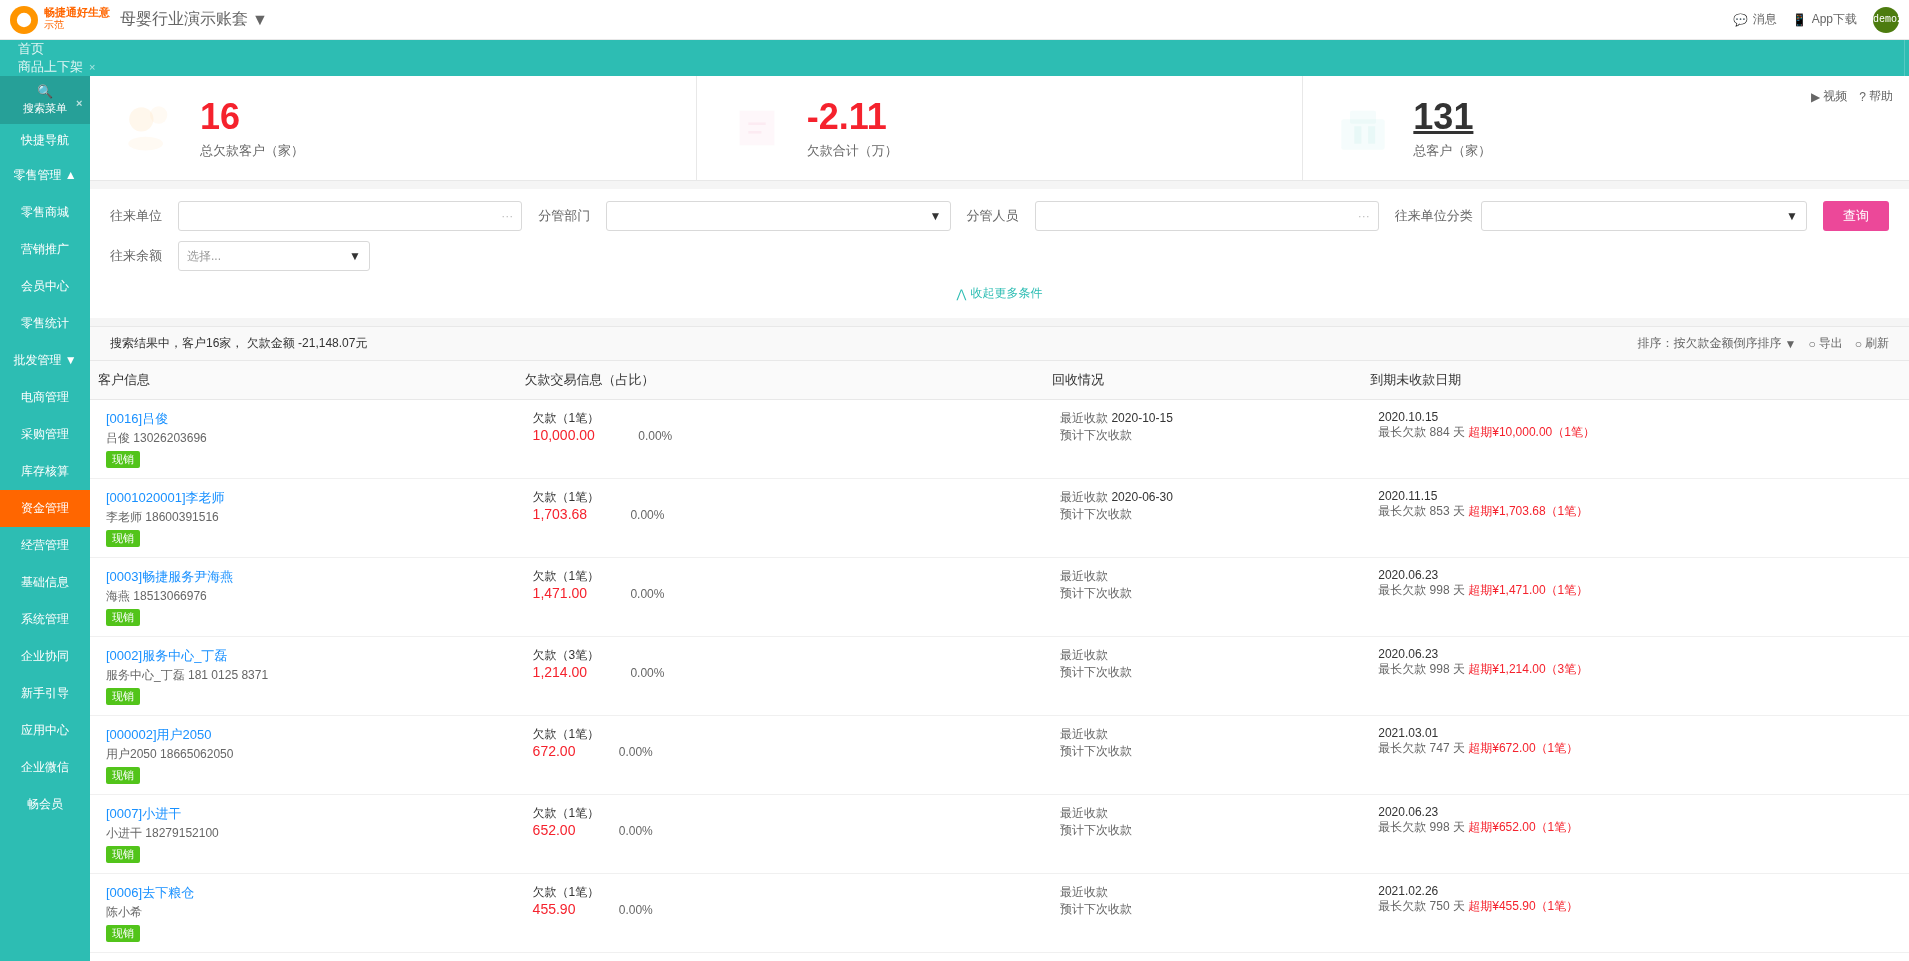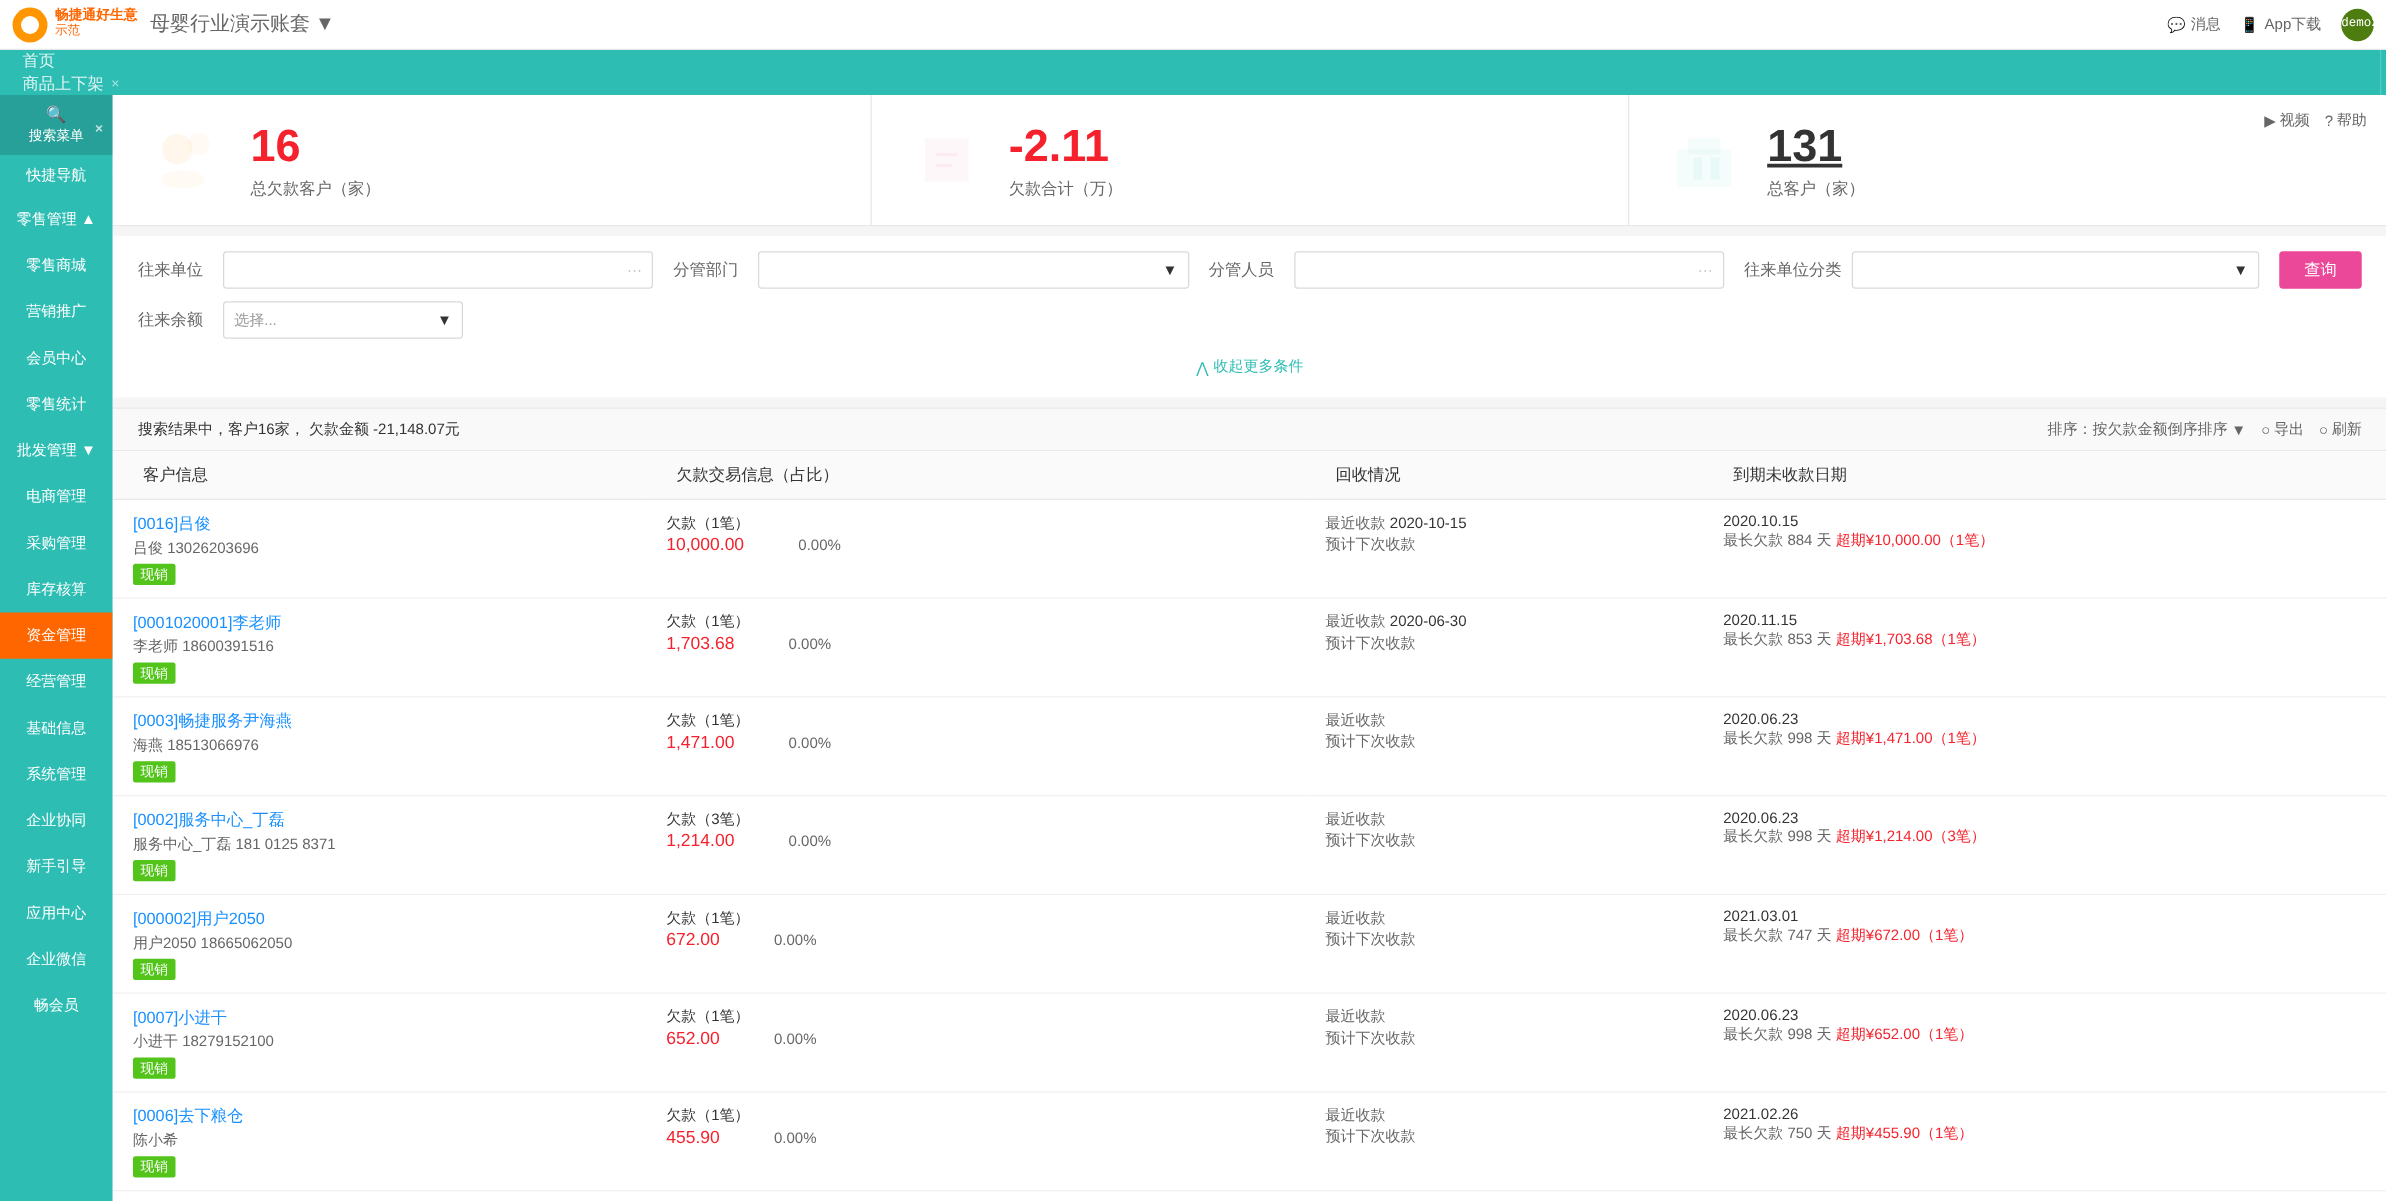--- a/index.html
+++ b/index.html
@@ -62,21 +62,21 @@
     .collapse-btn { display: flex; align-items: center; gap: 4px; color: #2dbdb3; font-size: 12px; cursor: pointer; justify-content: center; padding: 4px; }
 
     
     .result-bar { background: #f9f9f9; padding: 8px 20px; border-top: 1px solid #e8e8e8; border-bottom: 1px solid #e8e8e8; display: flex; align-items: flex-start; justify-content: space-between; }
     .result-info { font-size: 12px; color: #333; }
     .result-actions { display: flex; align-items: center; gap: 12px; font-size: 12px; color: #666; }
     .result-actions span { cursor: pointer; display: flex; align-items: center; gap: 3px; }
 
     
     .data-table { width: 100%; border-collapse: collapse; background: #fff; }
-    .data-table thead th { background: #fafafa; border-bottom: 1px solid #e8e8e8; padding: 10px 24px; text-align: left; font-weight: 500; color: #333; font-size: 13px; }
+    .data-table thead th { background: #fafafa; border-bottom: 1px solid #e8e8e8; padding: 10px 8px; text-align: left; font-weight: 500; color: #333; font-size: 13px; }
     .data-table tbody tr { border-bottom: 1px solid #f0f0f0; }
     .data-table tbody td { padding: 10px 16px; vertical-align: top; }
     .customer-name { color: #1890ff; cursor: pointer; font-size: 13px; }
     .customer-sub { color: #666; font-size: 12px; margin-top: 2px; }
     .tag-green { display: inline-block; background: #52c41a; color: #fff; font-size: 11px; padding: 1px 6px; border-radius: 2px; margin-top: 4px; }
     .owe-amount { color: #f5222d; font-size: 14px; font-weight: 500; }
     .owe-count { color: #333; font-size: 12px; }
     .owe-percent { color: #666; font-size: 12px; }
     .recovery-row { font-size: 12px; color: #666; }
     .recovery-date { color: #333; }

